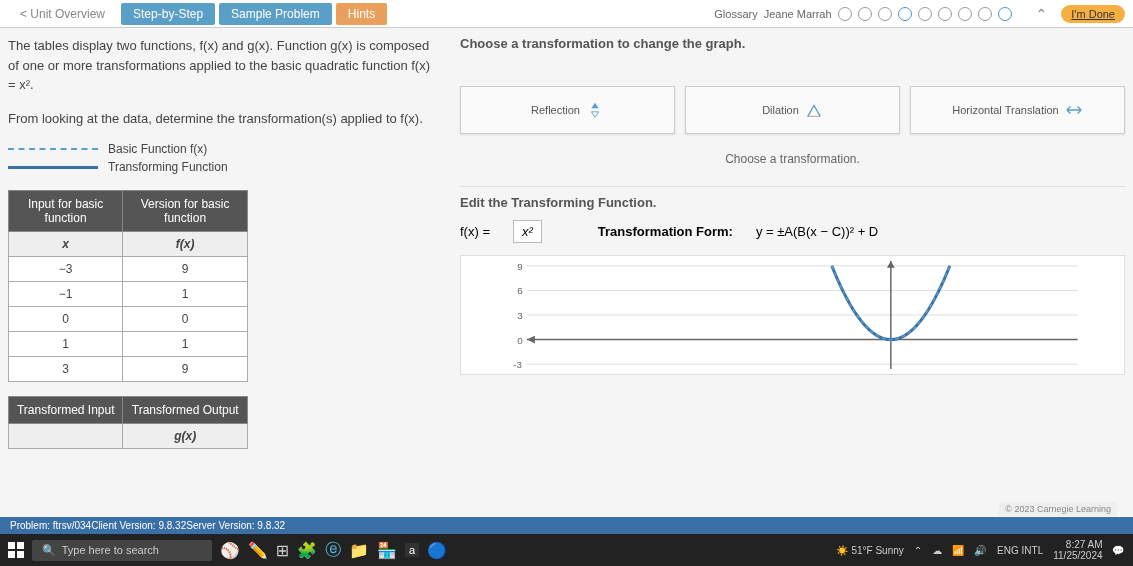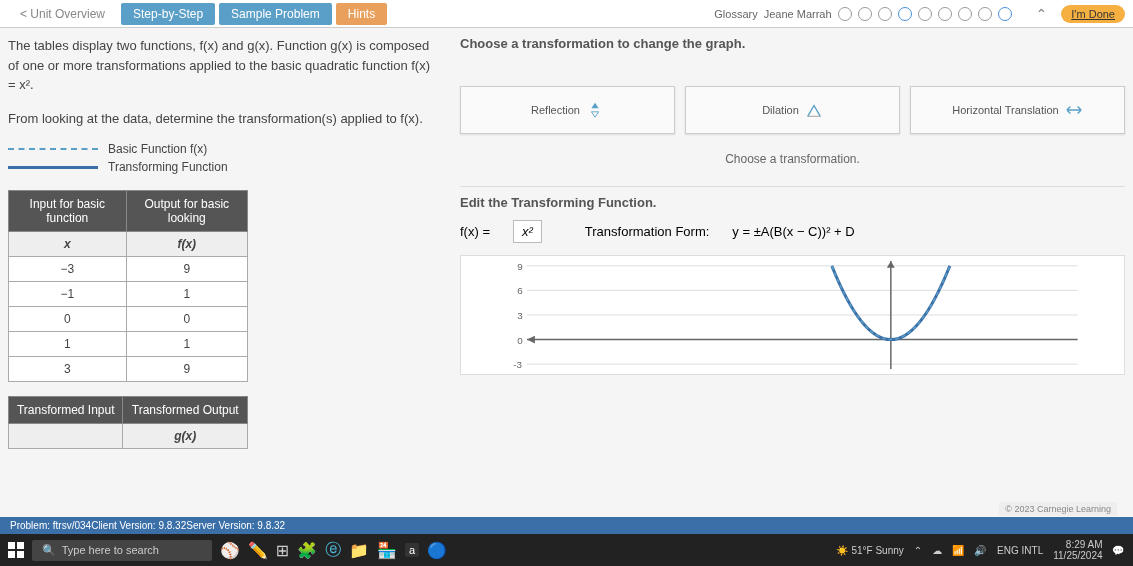--- a/index.html
+++ b/index.html
@@ -94,21 +94,21 @@
       <div class="legend-row">
         <div class="legend-line legend-solid"></div>
         <span>Transforming Function</span>
       </div>
     </div>
 
     <table class="data-table">
       <tbody>
           <tr>
         <th>Input for basic function</th>
-        <th>Output for basic looking</th>
+        <th>Version for basic function</th>
       </tr>
       <tr class="sub-header">
         <td>x</td>
         <td>f(x)</td>
       </tr>
       <tr>
             <td>−3</td>
             <td>9</td>
           </tr>
       <tr>
@@ -170,21 +170,21 @@
       </div>
     </div>
 
     <div class="choose-msg">Choose a transformation.</div>
 
     <div class="edit-section">
       <div class="section-title">Edit the Transforming Function.</div>
       <div class="func-edit">
         <span>f(x) =</span>
         <span class="func-box">x²</span>
-        <span style="margin-left:20px;">Transformation Form:</span>
+        <span style="margin-left:33px;font-weight:bold;">Transformation Form:</span>
         <span>y = ±A(B(x − C))² + D</span>
       </div>
 
       <div class="graph-area">
         <svg width="100%" height="100%" viewBox="0 0 600 120">
           <line x1="30" y1="10" x2="590" y2="10" stroke="#ddd"></line>
           <line x1="30" y1="35" x2="590" y2="35" stroke="#ddd"></line>
           <line x1="30" y1="60" x2="590" y2="60" stroke="#ddd"></line>
           <line x1="30" y1="85" x2="590" y2="85" stroke="#666" stroke-width="1.5"></line>
           <line x1="30" y1="110" x2="590" y2="110" stroke="#ddd"></line>
@@ -233,18 +233,18 @@
   <span style="background:#333;color:#fff;padding:1px 4px;font-size:11px;border-radius:2px;">a</span>
   <span>🔵</span>
   <div class="taskbar-right">
     <span>☀️ <span>51°F Sunny</span></span>
     <span>⌃</span>
     <span>☁</span>
     <span>📶</span>
     <span>🔊</span>
     <span>ENG INTL</span>
     <div style="text-align:right;line-height:1.1;">
-      <div>8:29 AM</div>
+      <div>8:27 AM</div>
       <div>11/25/2024</div>
     </div>
     <span>💬</span>
   </div>
 </div>
 
 </body></html>

